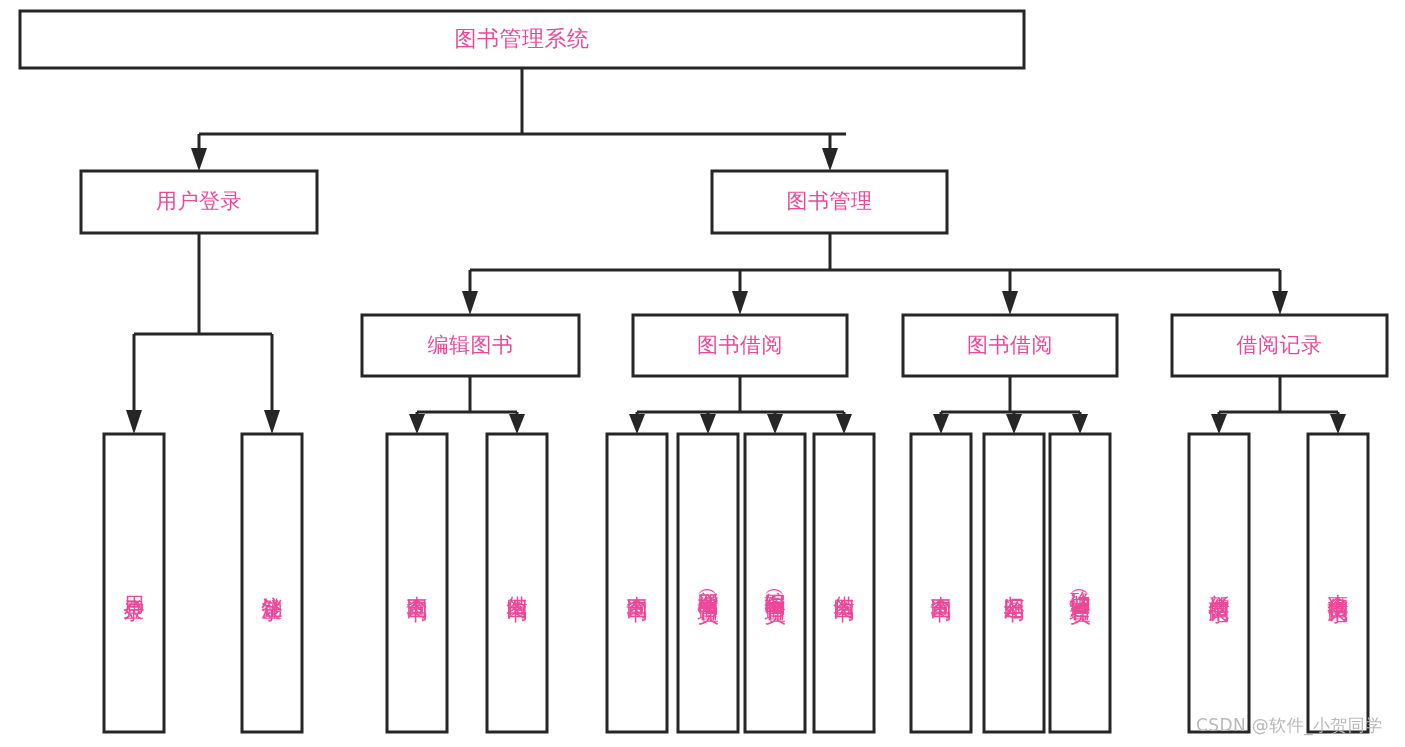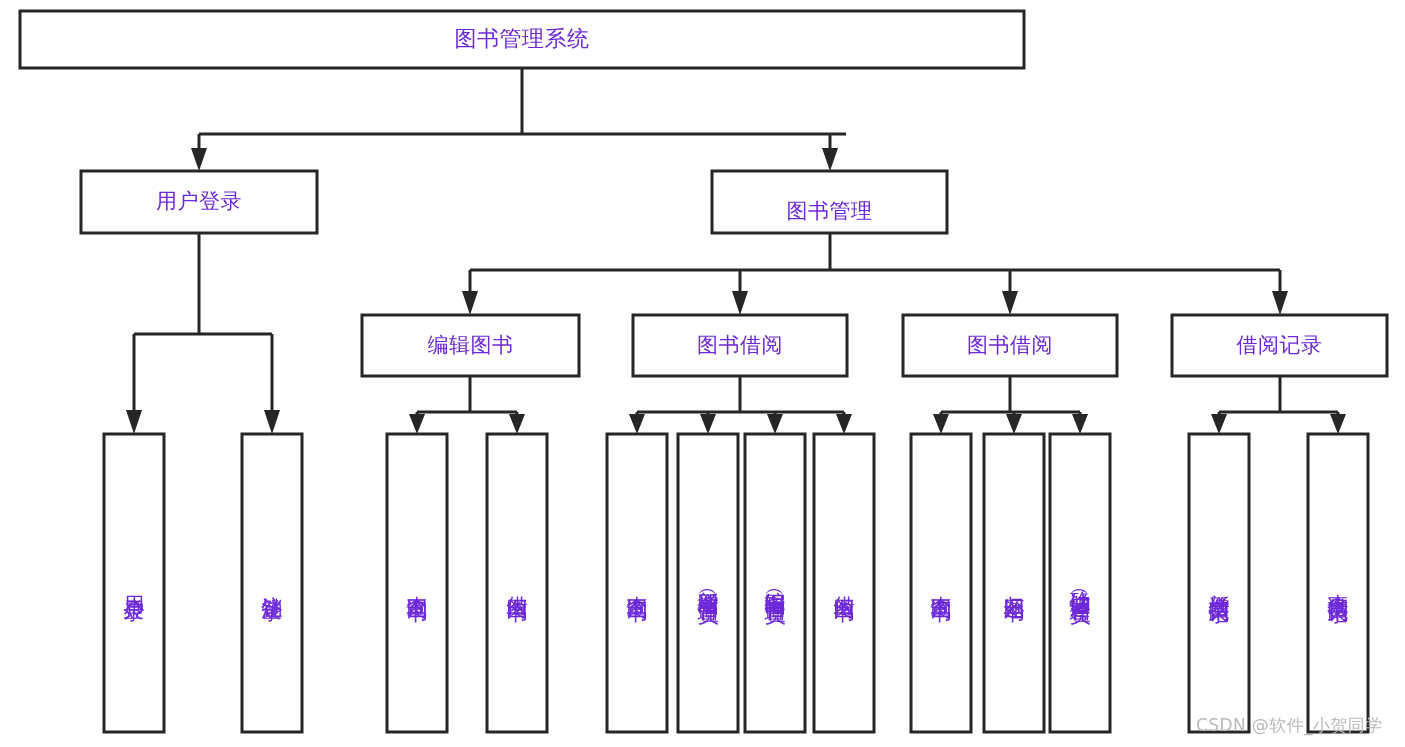--- a/index.html
+++ b/index.html
@@ -38,21 +38,21 @@
   .arrow-head {
     fill: #262626;
     stroke: none;
   }
   .node-label {
     position: absolute;
     display: flex;
     align-items: center;
     justify-content: center;
     text-align: center;
-    color: #6d28d9;
+    color: #ec4899;
     font-family: "DejaVu Sans", "Liberation Sans", sans-serif;
     pointer-events: none;
     box-sizing: border-box;
   }
   .node-label.horizontal {
     font-size: 21px;
     letter-spacing: 0.5px;
     line-height: 1.1;
   }
   .node-label.vertical {
@@ -178,21 +178,21 @@
     <rect class="node-box" x="911" y="434" width="60" height="298"></rect>
     <rect class="node-box" x="984" y="434" width="60" height="298"></rect>
     <rect class="node-box" x="1050" y="434" width="60" height="298"></rect>
     <rect class="node-box" x="1189" y="434" width="60" height="298"></rect>
     <rect class="node-box" x="1308" y="434" width="60" height="298"></rect>
   </svg>
 
   <div class="node-label horizontal title" style="left:20px; top:11px; width:1004px; height:57px;">图书管理系统</div>
 
   <div class="node-label horizontal" style="left:81px; top:171px; width:236px; height:62px;">用户登录</div>
-  <div class="node-label horizontal" style="left:712px; top:181px; width:235px; height:62px;border-radius:10px;">图书管理</div>
+  <div class="node-label horizontal" style="left:712px; top:171px; width:235px; height:62px;border-radius:10px;">图书管理</div>
 
   <div class="node-label horizontal" style="left:362px; top:315px; width:217px; height:61px;">编辑图书</div>
   <div class="node-label horizontal" style="left:633px; top:315px; width:214px; height:61px;">图书借阅</div>
   <div class="node-label horizontal" style="left:903px; top:315px; width:214px; height:61px;">图书借阅</div>
   <div class="node-label horizontal" style="left:1172px; top:315px; width:215px; height:61px;">借阅记录</div>
 
   <div class="node-label vertical" style="left:104px; top:434px; width:60px; height:298px;">用户登录</div>
   <div class="node-label vertical" style="left:242px; top:434px; width:60px; height:298px;">注销登录</div>
   <div class="node-label vertical" style="left:387px; top:434px; width:60px; height:298px;">查询图书</div>
   <div class="node-label vertical" style="left:487px; top:434px; width:60px; height:298px;">借阅图书</div>

